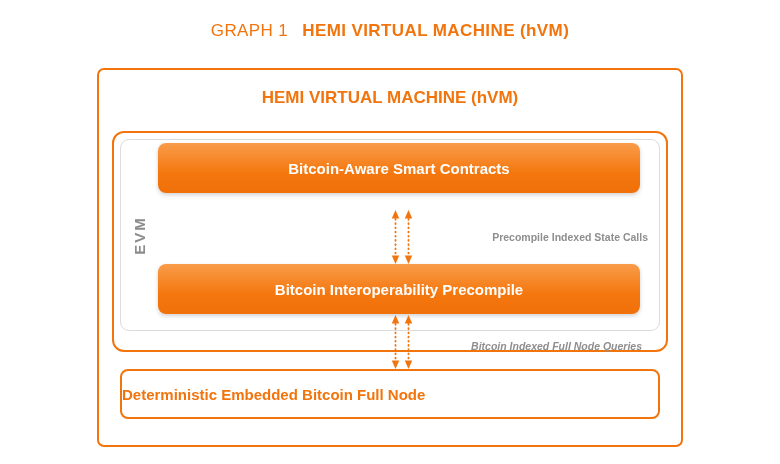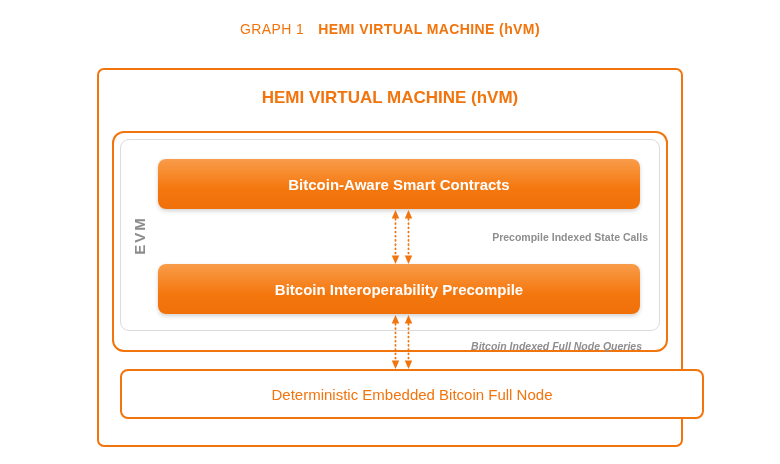--- a/index.html
+++ b/index.html
@@ -16,21 +16,21 @@
     overflow: hidden;
   }
 
   
   .caption {
     position: absolute;
     top: 21px;
     left: 0;
     width: 100%;
     text-align: center;
-    font-size: 14px;
+    font-size: 17px;
     color: #F2740D;
     letter-spacing: 0.4px;
   }
   .caption .prefix {
     font-weight: 400;
     margin-right: 14px;
   }
   .caption .cap-title {
     font-weight: 700;
   }
@@ -114,21 +114,21 @@
     background: linear-gradient(180deg, #F99C4A 0%, #F4770E 60%, #F07009 100%);
     box-shadow: 0 2px 4px rgba(0,0,0,0.18);
     display: flex;
     align-items: center;
     justify-content: center;
     font-size: 15px;
     font-weight: 700;
     color: #ffffff;
     box-sizing: border-box;
   }
-  .box-smart-contracts { top: 19px; }
+  .box-smart-contracts { top: 3px; }
   .box-precompiles    { top: 124px; }
 
   
   .arrow-group {
     position: absolute;
     width: 26px;
     height: 54px;
     z-index: 5;
   }
   .arrow-1 { left: 268px; top: 70px; }
@@ -144,31 +144,31 @@
     white-space: nowrap;
   }
   .label-state-calls { right: 11px; top: 91px; }
   .label-node-queries { right: 39px; top: 270px; font-style: italic; }
 
   
   .full-node-box {
     position: absolute;
     left: 21px;
     top: 299px;
-    width: 584px;
+    width: 540px;
     height: 50px;
     border: 2px solid #F2740D;
     border-radius: 8px;
     box-sizing: border-box;
     background: #ffffff;
     display: flex;
     align-items: center;
-    justify-content: center;
+    justify-content: flex-start;
     font-size: 15px;
-    font-weight: 400;
+    font-weight: 700;
     color: #F2740D;
   }
 </style>
 </head>
 <body>
 
 <div class="canvas">
 
   <div class="caption">
     <span class="prefix">GRAPH 1</span><span class="cap-title">HEMI VIRTUAL MACHINE (hVM)</span>

